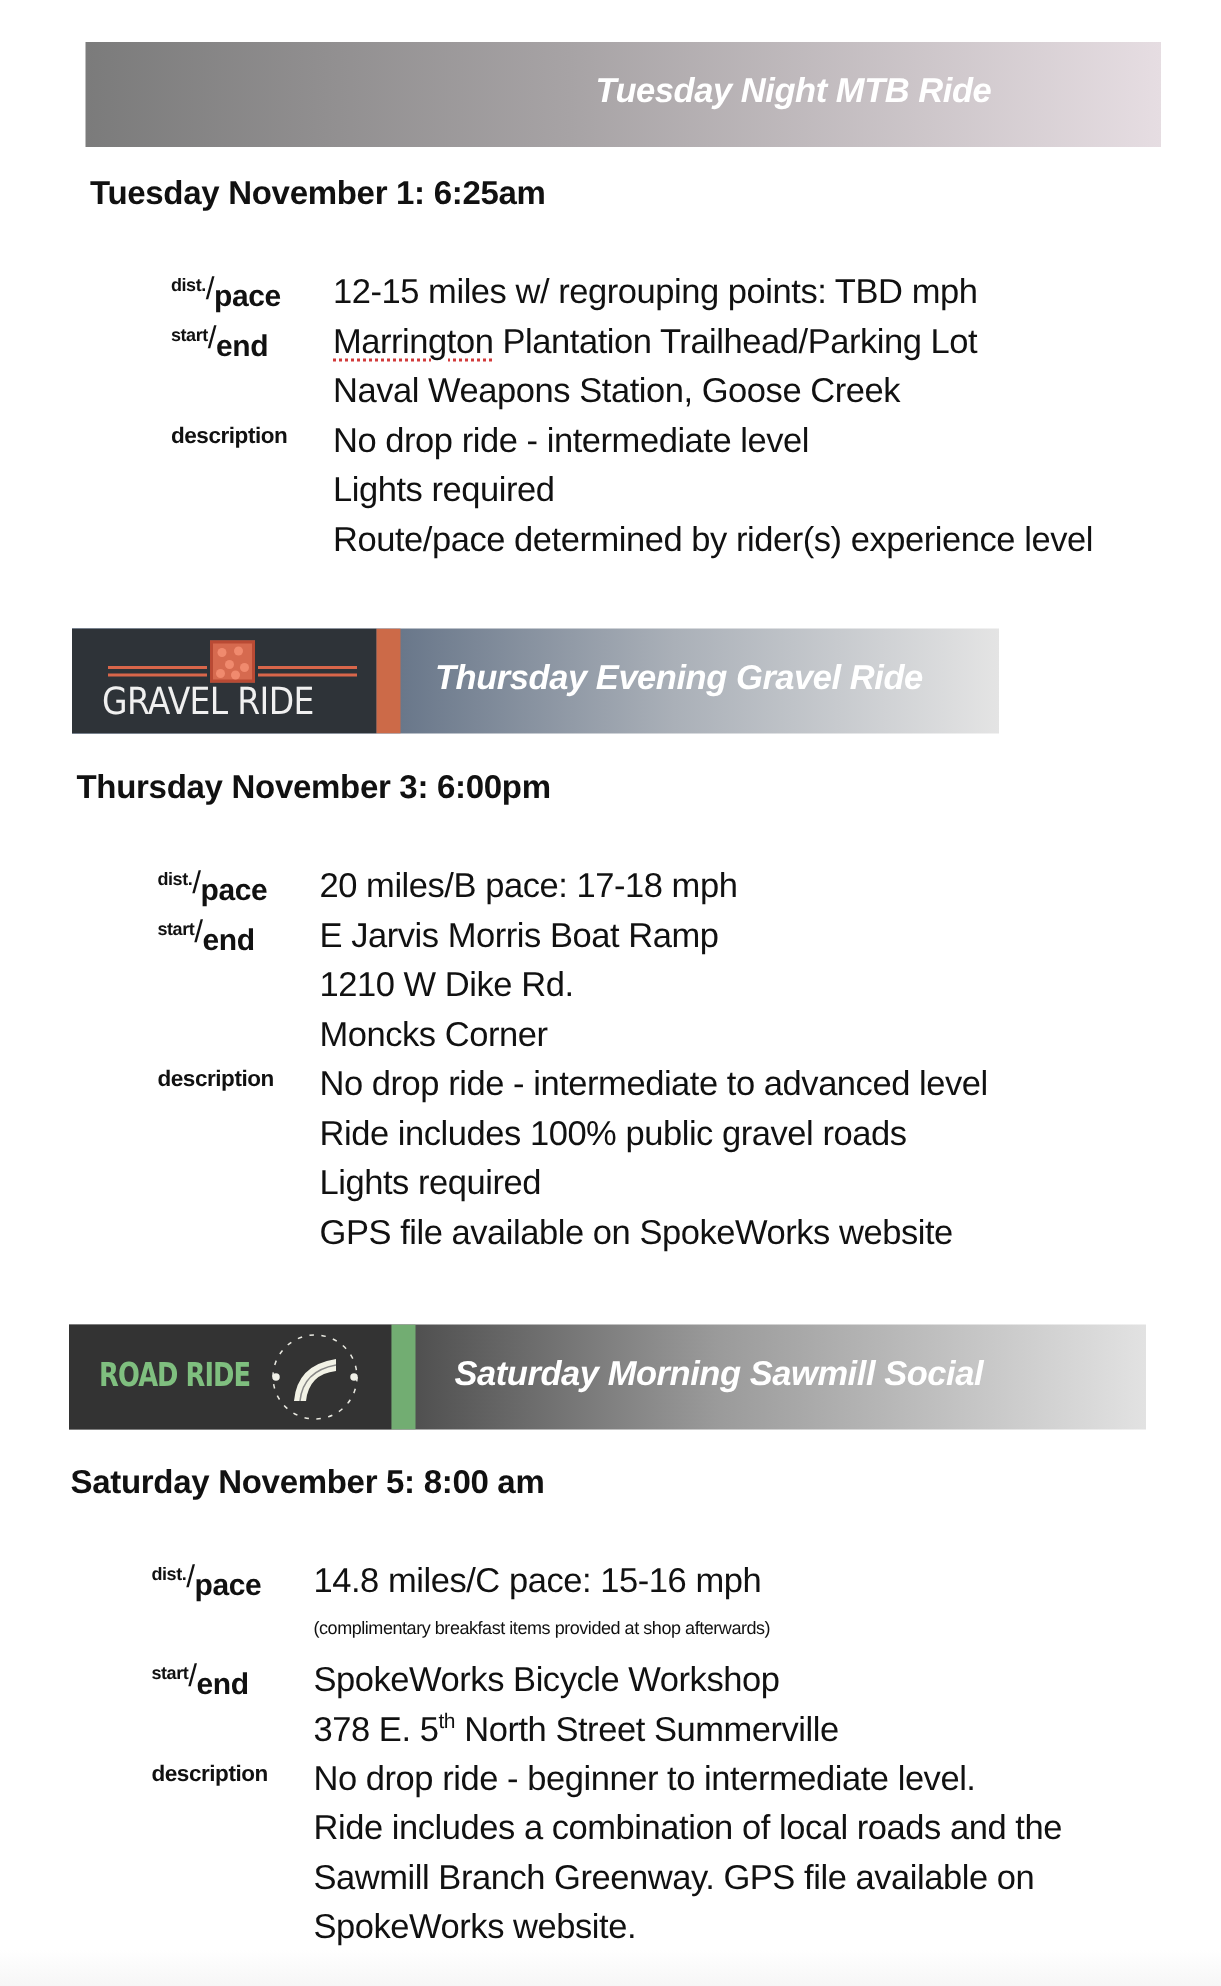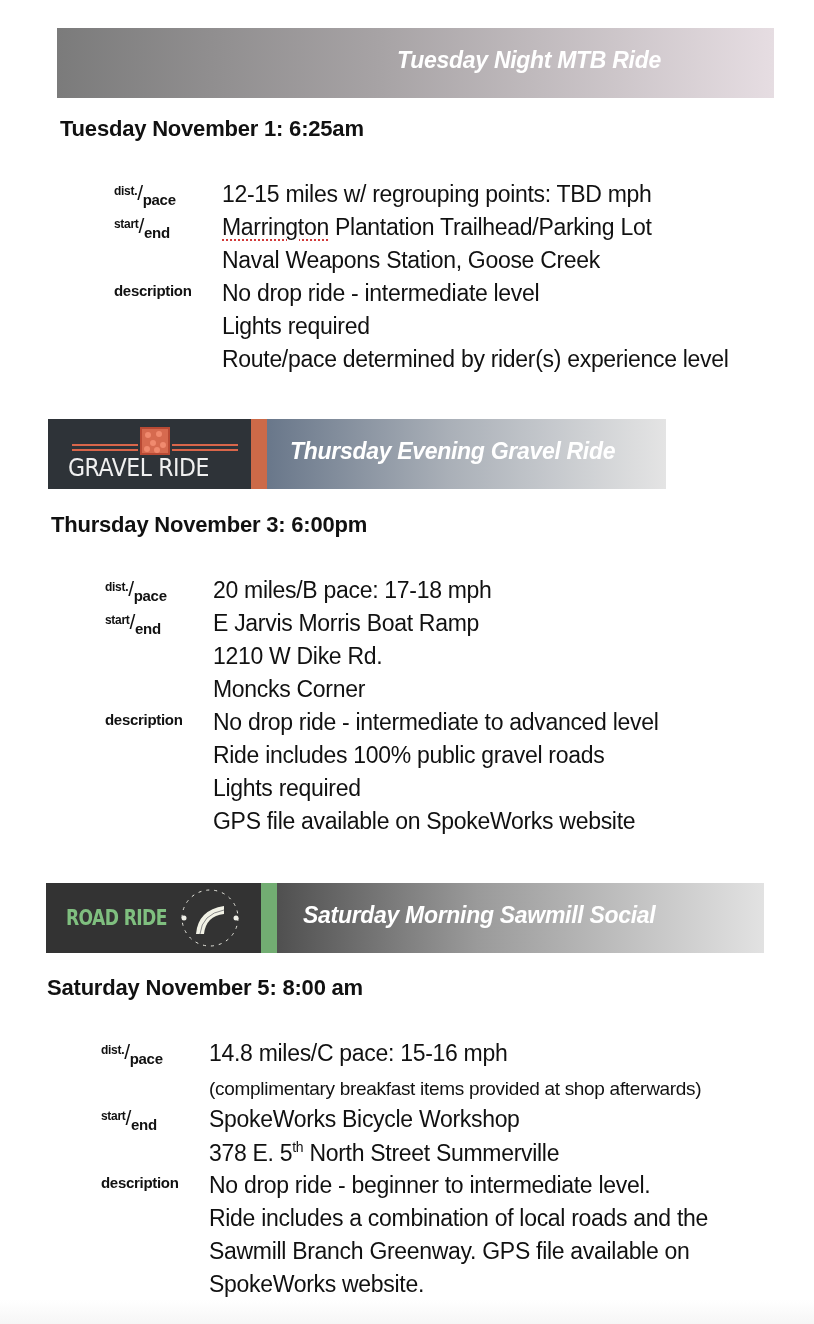--- a/index.html
+++ b/index.html
@@ -32,27 +32,27 @@
     #banner-road { left: 46px; top: 883px; width: 718px; background: linear-gradient(90deg, #303030 0%, #4a4a4a 30%, #9a9a9a 60%, #e2e2e2 100%); text-decoration: underline; }
     .road-logo { position: absolute; left: 0; top: 0; width: 215px; height: 70px; background: #333333; }
     .road-stripe { position: absolute; left: 215px; top: 0; width: 16px; height: 70px; background: #72ad72; }
     .road-logo-text { position: absolute; left: 20px; top: 22px; font-family: "DejaVu Sans", sans-serif; font-weight: bold; color: #7fbf7f; font-size: 22px; letter-spacing: -0.8px; transform: scaleX(0.78); transform-origin: left; white-space: nowrap; }
     .road-badge { position: absolute; left: 130px; top: 3px; }
     #banner-road .banner-title { position: absolute; left: 257px; top: 19px; }
 
     
     .date-heading { position: absolute; font-weight: bold; font-size: 22px; letter-spacing: -0.2px; white-space: nowrap; }
     .lbl { position: absolute; font-size: 15px; font-weight: bold; letter-spacing: -0.3px; }
-    .lbl sub { font-size: 15px; vertical-align: -5px; }
+    .lbl sub { font-size: 20px; vertical-align: -5px; }
     .lbl .sup { vertical-align: 5px; font-size: 12px; }
     .lbl .slash { font-size: 21px; font-weight: normal; }
     .lbl-desc { font-size: 15px; font-weight: bold; letter-spacing: -0.3px; }
     .val { position: absolute; font-size: 23px; letter-spacing: -0.3px; color: #111; white-space: nowrap; }
     .val.bold { font-weight: normal; }
-    .val.small { font-size: 19px; }
+    .val.small { font-size: 12px; }
     .spell { text-decoration: underline dotted #d23a3a; text-decoration-thickness: 2px; text-underline-offset: 4px; }
     .val sup { font-size: 14px; }
   </style>
 </head>
 <body>
 
 <section>
   <div class="banner" id="banner-mtb">
     <span class="banner-title">Tuesday Night MTB Ride</span>
   </div>

